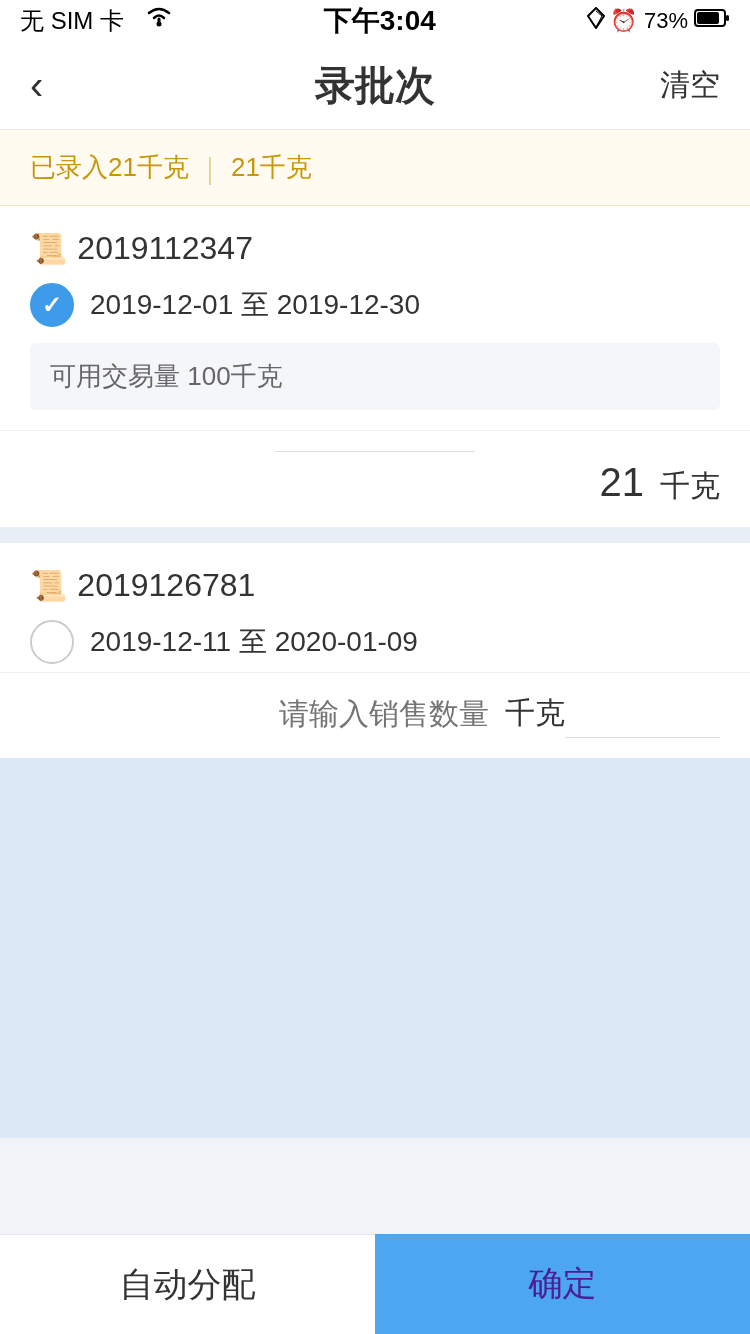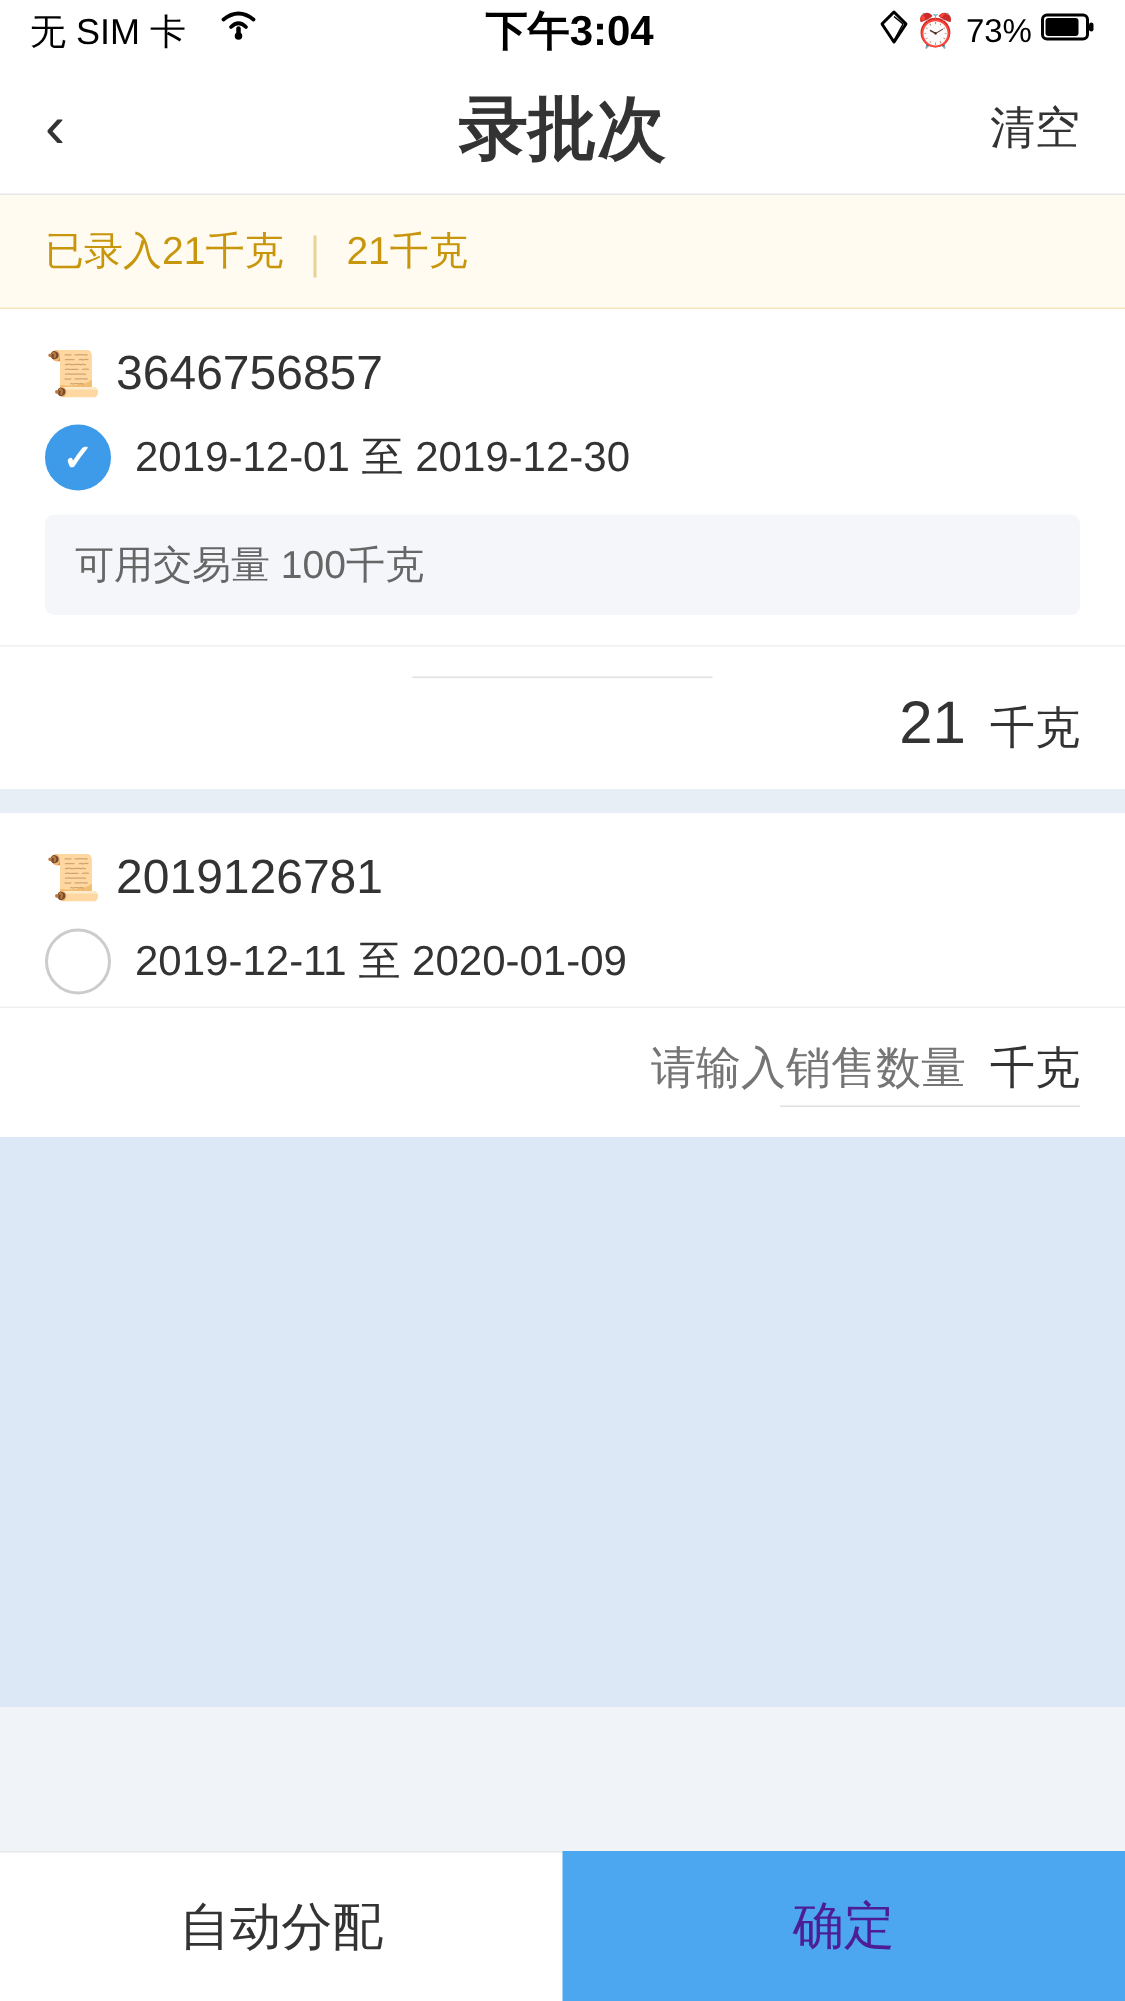--- a/index.html
+++ b/index.html
@@ -55,21 +55,21 @@
       padding: 0 30px;
       border-bottom: 1px solid #e8e8e8;
     }
     .nav-back {
       font-size: 40px;
       color: #333;
       cursor: pointer;
       width: 60px;
     }
     .nav-title {
-      font-size: 46px;
+      font-size: 40px;
       font-weight: 600;
       color: #333;
     }
     .nav-action {
       font-size: 30px;
       color: #333;
       cursor: pointer;
     }
 
     
@@ -310,21 +310,21 @@
 
   <div class="summary-bar">
     <span class="summary-text">已录入21千克</span>
     <div class="summary-divider"></div>
     <span class="summary-text">21千克</span>
   </div>
 
   <div class="batch-item">
     <div class="batch-header">
       <span class="batch-icon">📜</span>
-      <span class="batch-id">3646756857</span>
+      <span class="batch-id">2019112347</span>
     </div>
     <div class="batch-date-row">
       <div class="radio-circle checked"></div>
       <span class="batch-date">2019-12-01 至 2019-12-30</span>
     </div>
     <div class="batch-quota-row">
       <span class="batch-quota-text">可用交易量 100千克</span>
     </div>
     <div class="amount-row">
       <div style="flex:1; display:flex; flex-direction:column; align-items:flex-end;">
@@ -342,21 +342,21 @@
   <div class="batch-item">
     <div class="batch-header">
       <span class="batch-icon">📜</span>
       <span class="batch-id">2019126781</span>
     </div>
     <div class="batch-date-row">
       <div class="radio-circle"></div>
       <span class="batch-date">2019-12-11 至 2020-01-09</span>
     </div>
     <div class="input-row">
-      <div style="flex:1; display:flex; flex-direction:column; align-items:flex-end;">
+      <div style="flex:1; display:flex; flex-direction:row; align-items:flex-end;">
         <div style="display:flex; align-items:center; gap:16px; width:100%; justify-content:flex-end; padding-bottom:4px;">
           <input class="input-field" type="text" placeholder="请输入销售数量" style="">
           <span class="input-unit">千克</span>
         </div>
         <div class="input-divider" style="margin: 0 0 0 auto; width: 200px;"></div>
       </div>
     </div>
   </div>
 
   <div class="blue-area"></div>

